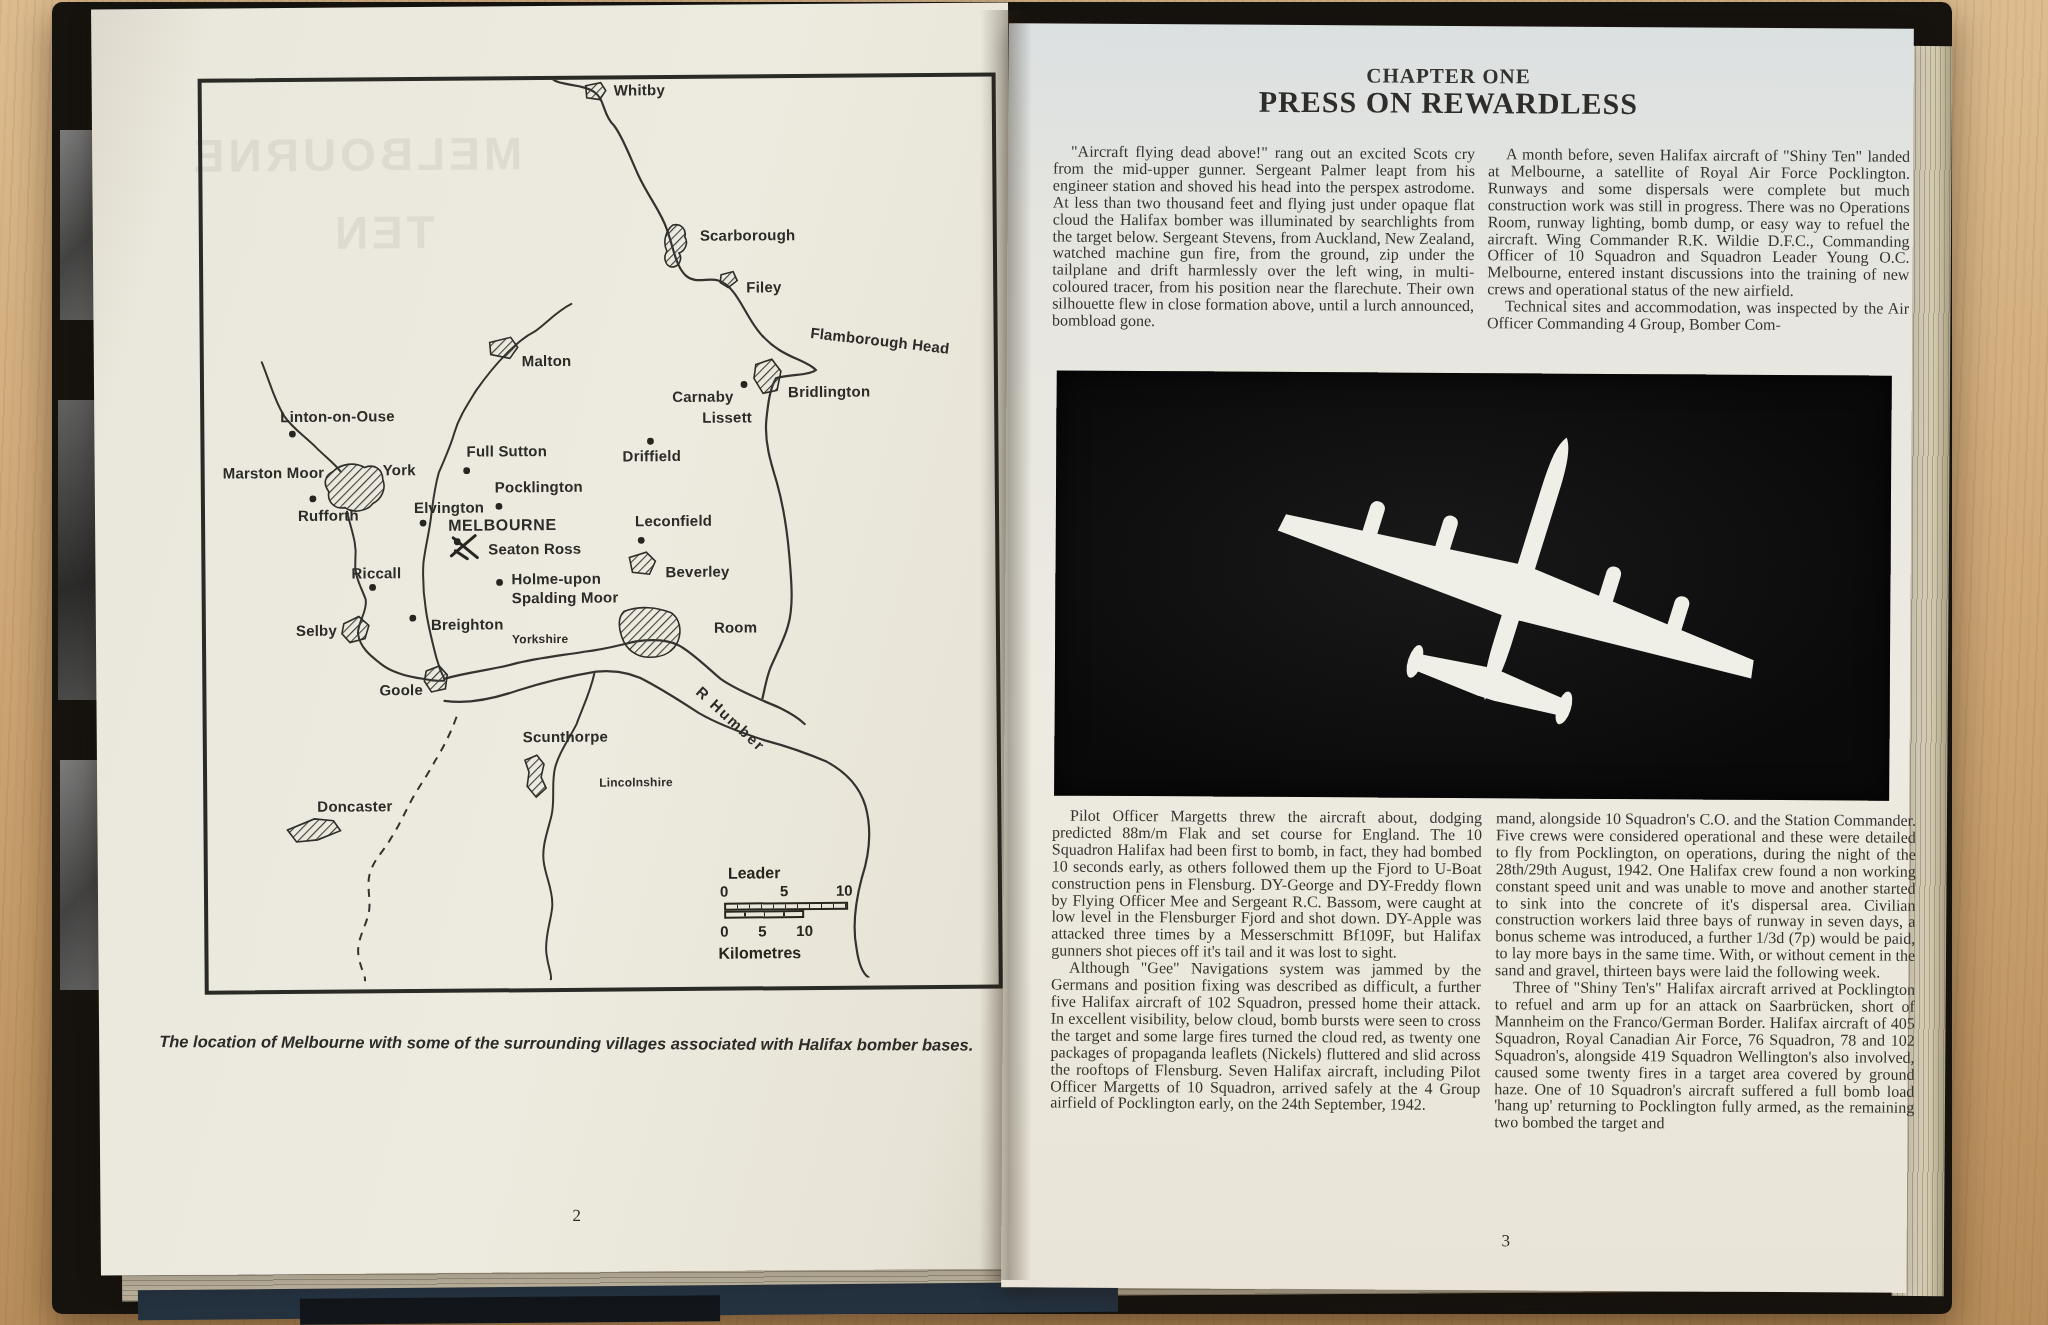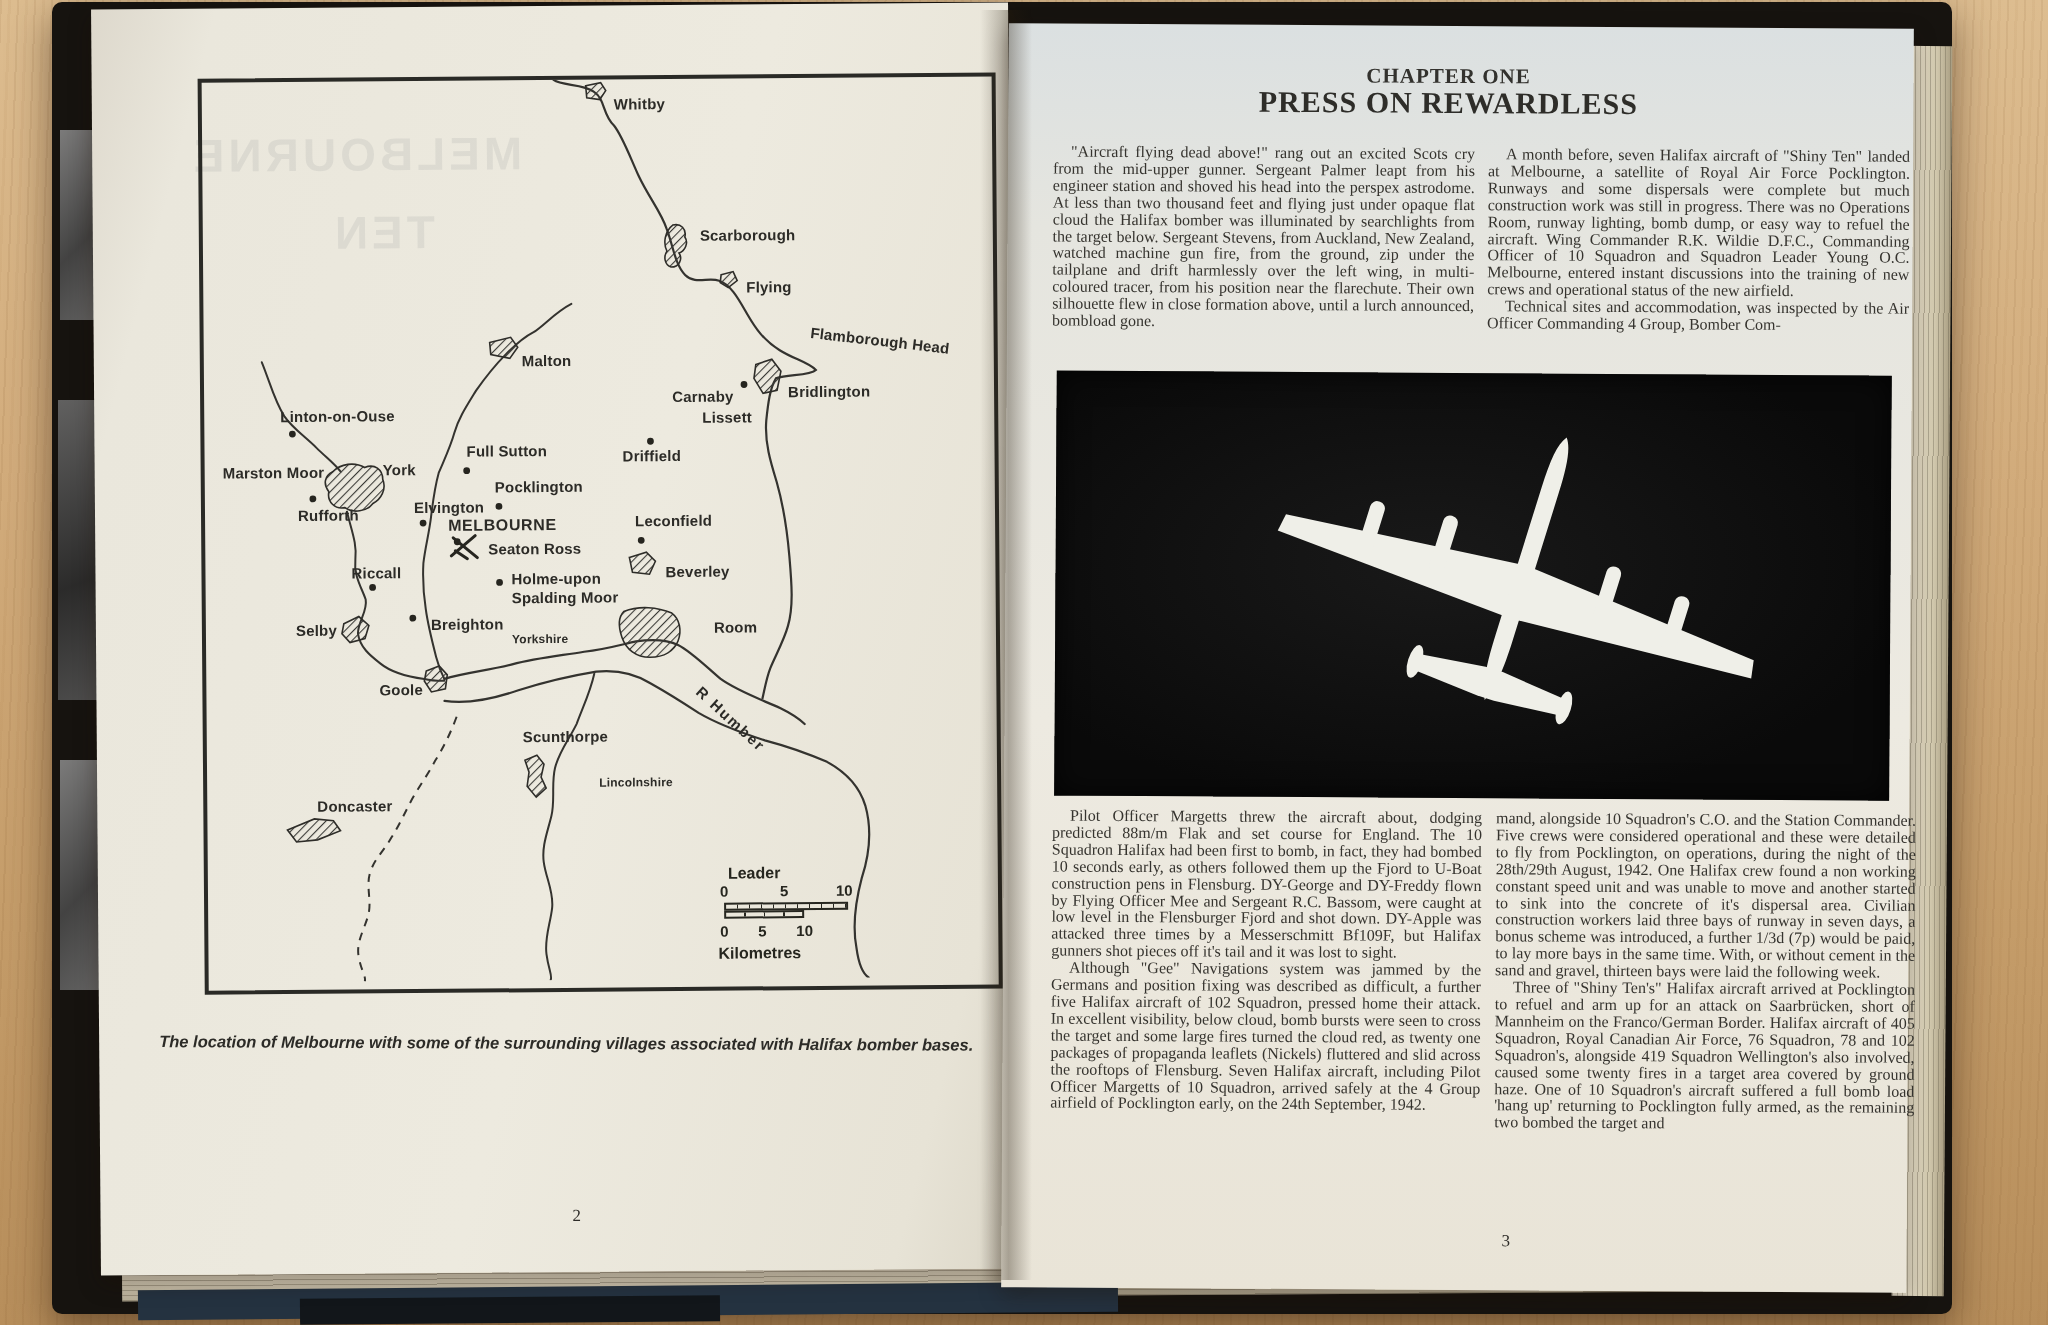--- a/index.html
+++ b/index.html
@@ -143,23 +143,23 @@
         <circle cx="294" cy="502" r="3.4"></circle>
         <circle cx="207" cy="537" r="3.4"></circle>
       </g>
       <g stroke="#26251f" stroke-width="3" stroke-linecap="round">
         <line x1="248" y1="457" x2="272" y2="477"></line>
         <line x1="270" y1="455" x2="246" y2="475"></line>
         <line x1="250" y1="470" x2="262" y2="478"></line>
       </g>
     </svg>
 
-    <span class="tl" style="left:412px;top:2px;margin-top:14px;">Whitby</span>
+    <span class="tl" style="left:412px;top:2px;">Whitby</span>
     <span class="tl" style="left:497px;top:148px;">Scarborough</span>
-    <span class="tl" style="left:543px;top:200px;">Flying</span>
+    <span class="tl" style="left:543px;top:200px;">Filey</span>
     <span class="tl tl-flamborough" style="left:608px;top:246px;">Flamborough Head</span>
     <span class="tl" style="left:318px;top:272px;">Malton</span>
     <span class="tl" style="left:468px;top:309px;">Carnaby</span>
     <span class="tl" style="left:584px;top:305px;">Bridlington</span>
     <span class="tl" style="left:498px;top:330px;">Lissett</span>
     <span class="tl" style="left:76px;top:326px;">Linton-on-Ouse</span>
     <span class="tl" style="left:18px;top:382px;">Marston Moor</span>
     <span class="tl" style="left:178px;top:380px;">York</span>
     <span class="tl" style="left:262px;top:362px;">Full Sutton</span>
     <span class="tl" style="left:418px;top:368px;">Driffield</span>

